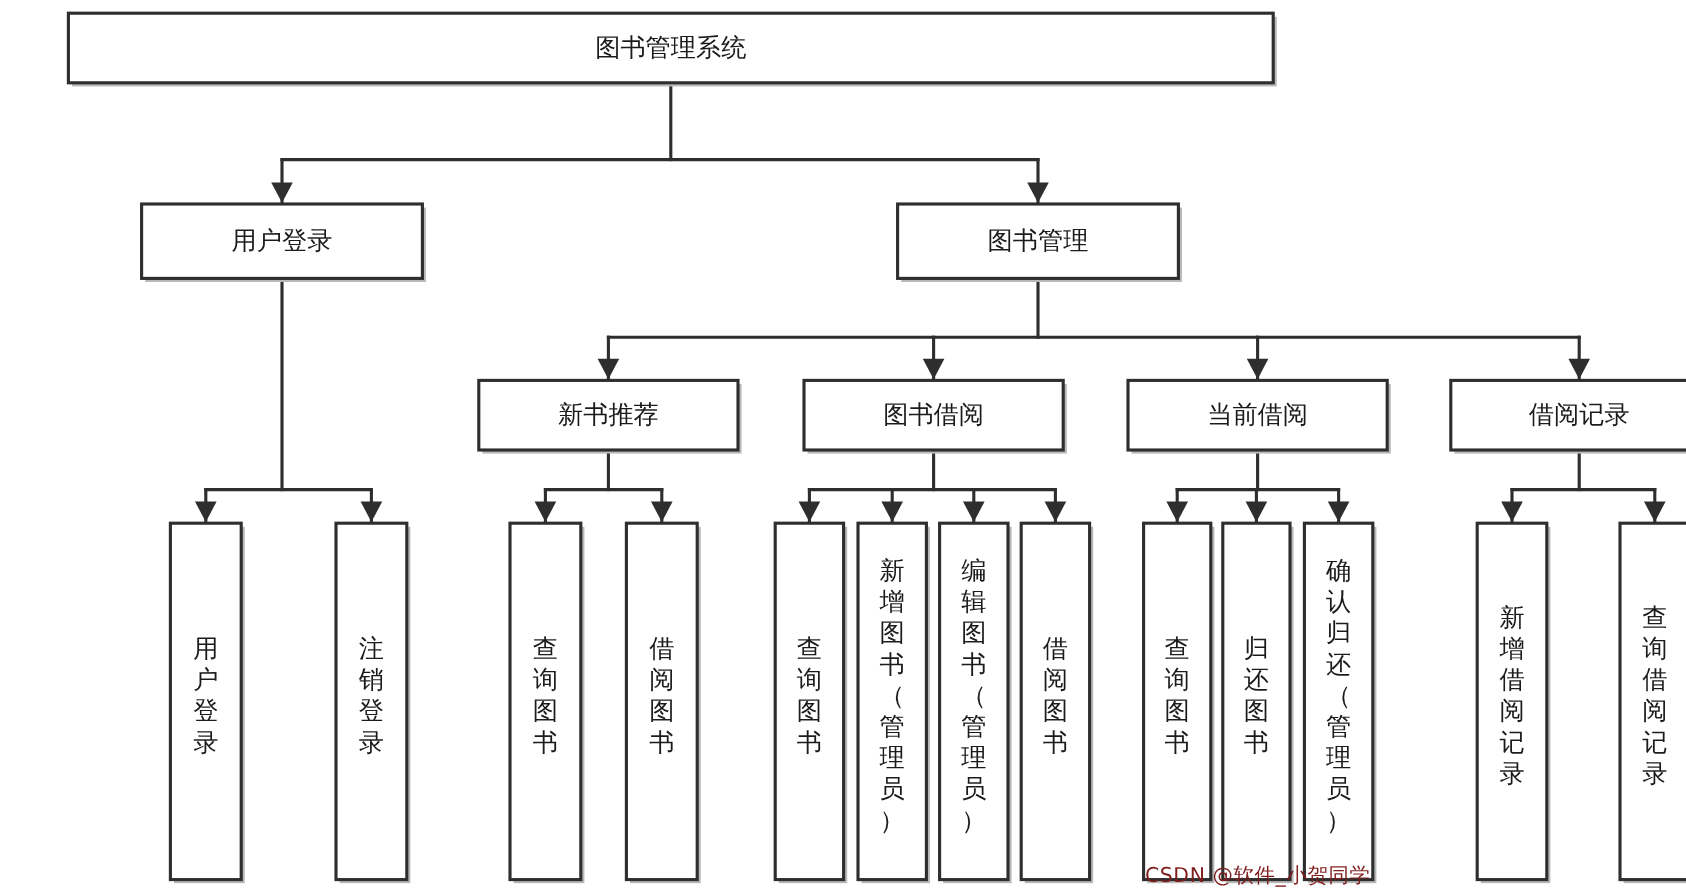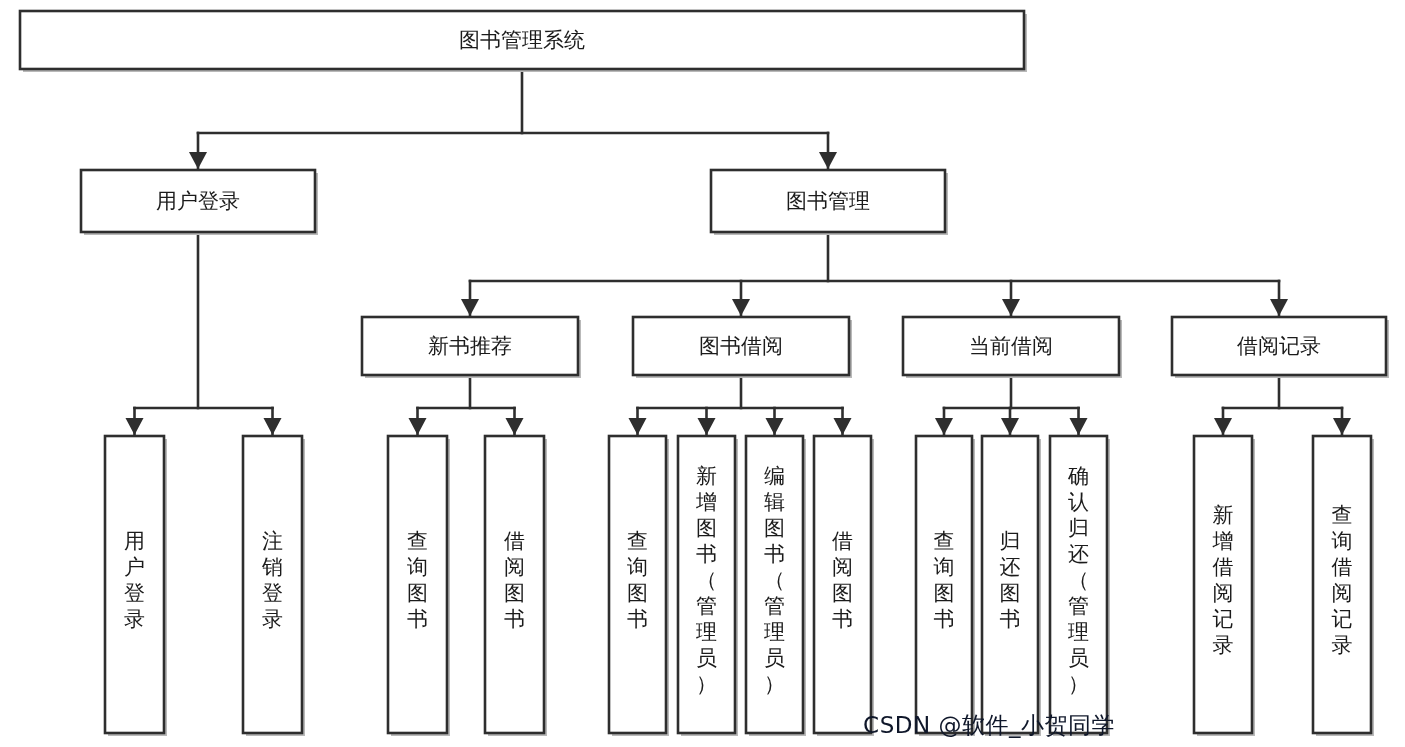--- a/index.html
+++ b/index.html
@@ -1,38 +1,38 @@
 <!DOCTYPE html>
 <html><head>
 <meta charset="utf-8">
 <style>
   html,body{margin:0;padding:0;background:#ffffff;}
   body{
     width:1405px;height:747px;
     font-family:"DejaVu Sans","Liberation Sans",sans-serif;
     overflow:hidden;
   }
-  #diagram-root{position:relative;width:1125px;height:747px;background:#ffffff;}
+  #diagram-root{position:relative;width:1125px;height:747px;background:#ffffff;margin-left:37px;}
   svg#tree-svg{position:absolute;left:0;top:0;width:1405px;height:747px;display:block;}
   .node-box{fill:#ffffff;stroke:#2e2e2e;stroke-width:2.6;}
   .node-box-shadow{fill:#b9b9b9;stroke:none;}
   .conn{stroke:#2e2e2e;stroke-width:2.6;fill:none;stroke-linecap:square;}
   .arrow-head{fill:#2e2e2e;stroke:none;}
   .node-label-h{
     font-family:"DejaVu Sans","Liberation Sans",sans-serif;
     font-size:21px;fill:#1b1b1b;text-anchor:middle;dominant-baseline:middle;
   }
   .node-label-v{
     font-family:"DejaVu Sans","Liberation Sans",sans-serif;
     font-size:21px;fill:#1b1b1b;text-anchor:middle;
   }
   .watermark{
-    position:absolute;right:10px;bottom:6px;
+    position:absolute;right:20px;bottom:6px;
     font-family:"DejaVu Sans","Liberation Sans",sans-serif;
-    font-size:23px;color:#0f172a;white-space:nowrap;letter-spacing:.5px;
+    font-size:17px;color:#7f1d1d;white-space:nowrap;letter-spacing:.5px;
   }
 </style>
 </head>
 <body>
 
 <div id="diagram-root">
   <svg id="tree-svg" viewBox="0 0 1405 747" xmlns="http://www.w3.org/2000/svg">
     <g id="connector-layer">
         <line x1="522" y1="69" x2="522" y2="133" class="conn"></line>
         <line x1="198" y1="133" x2="828" y2="133" class="conn"></line>

